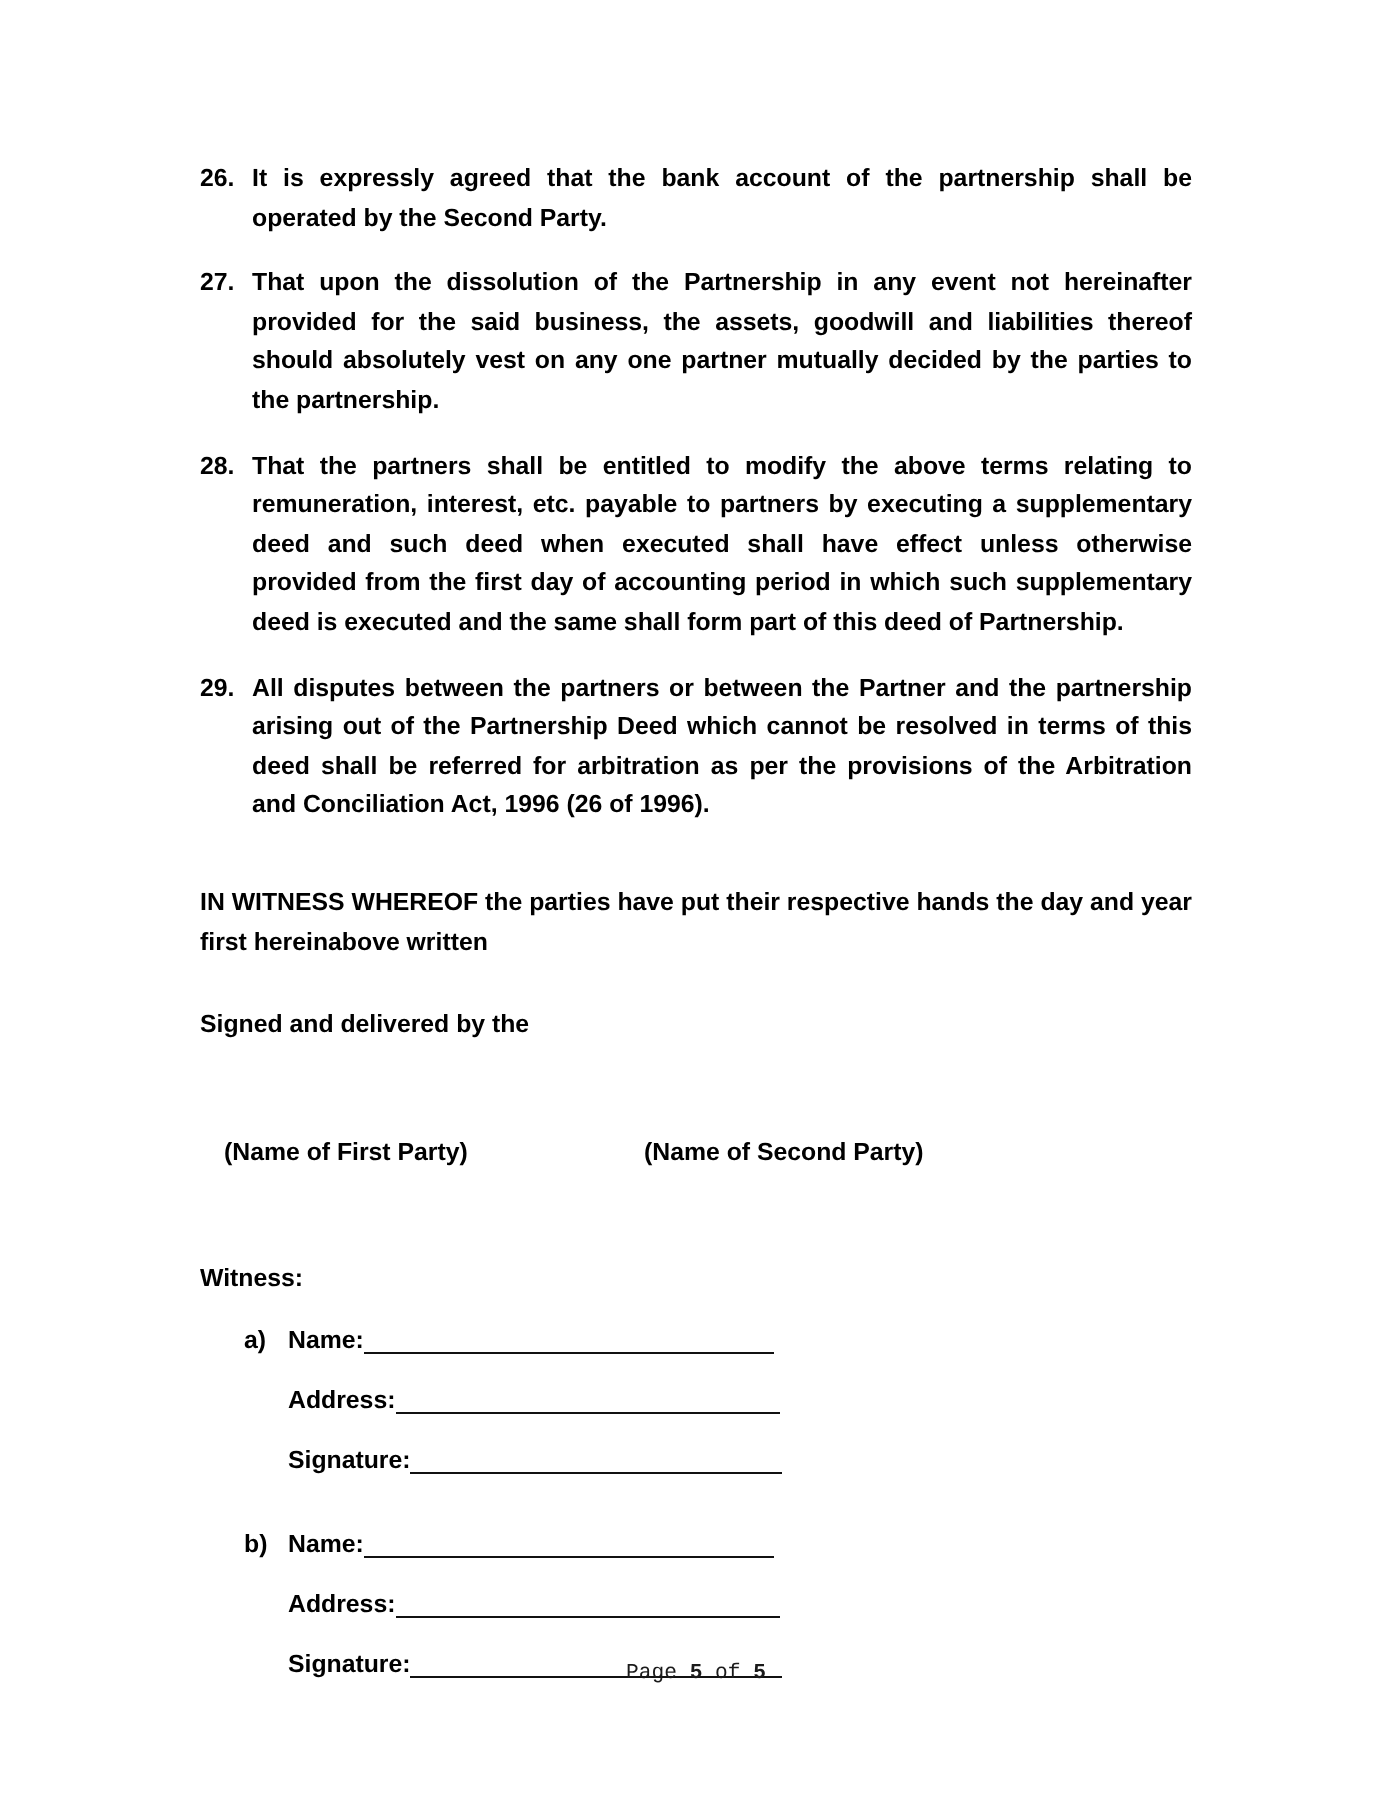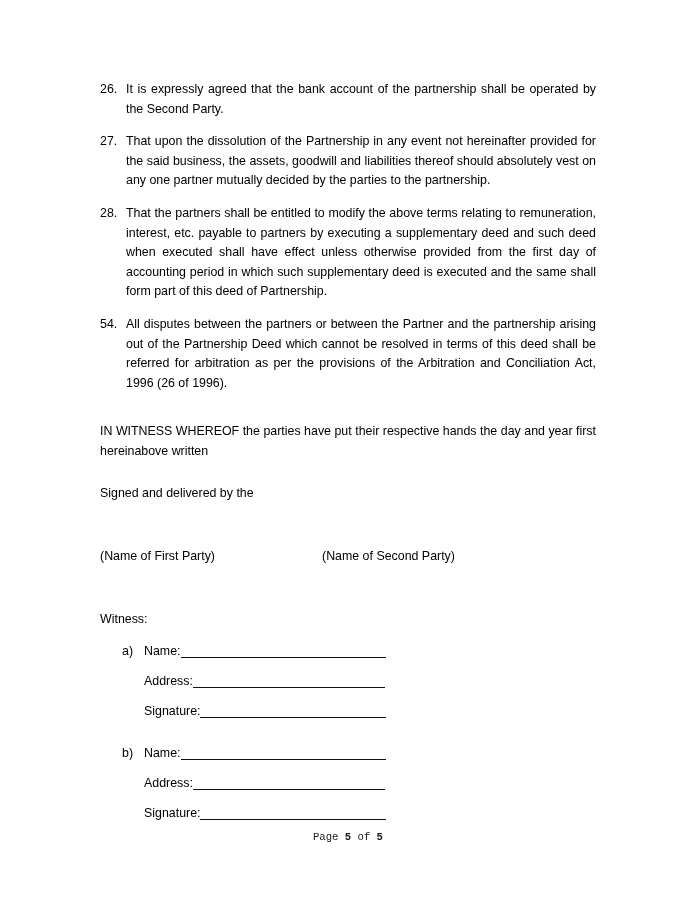--- a/index.html
+++ b/index.html
@@ -14,20 +14,21 @@
     background: #ffffff;
     font-family: "Liberation Sans", sans-serif;
     color: #000000;
     overflow: hidden;
   }
   .content {
     position: absolute;
     left: 100px;
     top: 80px;
     width: 496px;
+    font-weight: bold;
   }
 
   
   .clause {
     position: relative;
     padding-left: 26px;
     margin-bottom: 13px;
     font-size: 12.4px;
     line-height: 19.6px;
     text-align: justify;
@@ -71,21 +72,21 @@
   
   .party-row {
     margin-top: 44px;
     position: relative;
     height: 20px;
     font-size: 12.4px;
     line-height: 19.6px;
   }
   .party-row .first {
     position: absolute;
-    left: 0;
+    left: 12px;
     top: 0;
   }
   .party-row .second {
     position: absolute;
     left: 222px;
     top: 0;
   }
 
   
   .witness-head {
@@ -153,21 +154,21 @@
       <span class="num">27.</span>
       <span class="body">That upon the dissolution of the Partnership in any event not hereinafter provided for the said business, the assets, goodwill and liabilities thereof should absolutely vest on any one partner mutually decided by the parties to the partnership.</span>
     </div>
 
     <div class="clause">
       <span class="num">28.</span>
       <span class="body">That the partners shall be entitled to modify the above terms relating to remuneration, interest, etc. payable to partners by executing a supplementary deed and such deed when executed shall have effect unless otherwise provided from the first day of accounting period in which such supplementary deed is executed and the same shall form part of this deed of Partnership.</span>
     </div>
 
     <div class="clause">
-      <span class="num">54.</span>
+      <span class="num">29.</span>
       <span class="body">All disputes between the partners or between the Partner and the partnership arising out of the Partnership Deed which cannot be resolved in terms of this deed shall be referred for arbitration as per the provisions of the Arbitration and Conciliation Act, 1996 (26 of 1996).</span>
     </div>
 
     <div class="para witness-clause"> IN WITNESS WHEREOF the parties have put their respective hands the day and year first hereinabove written</div>
 
     <div class="para plain signed-line">Signed and delivered by the</div>
 
 
     <div class="party-row">
       <span class="first">(Name of First Party)</span>

